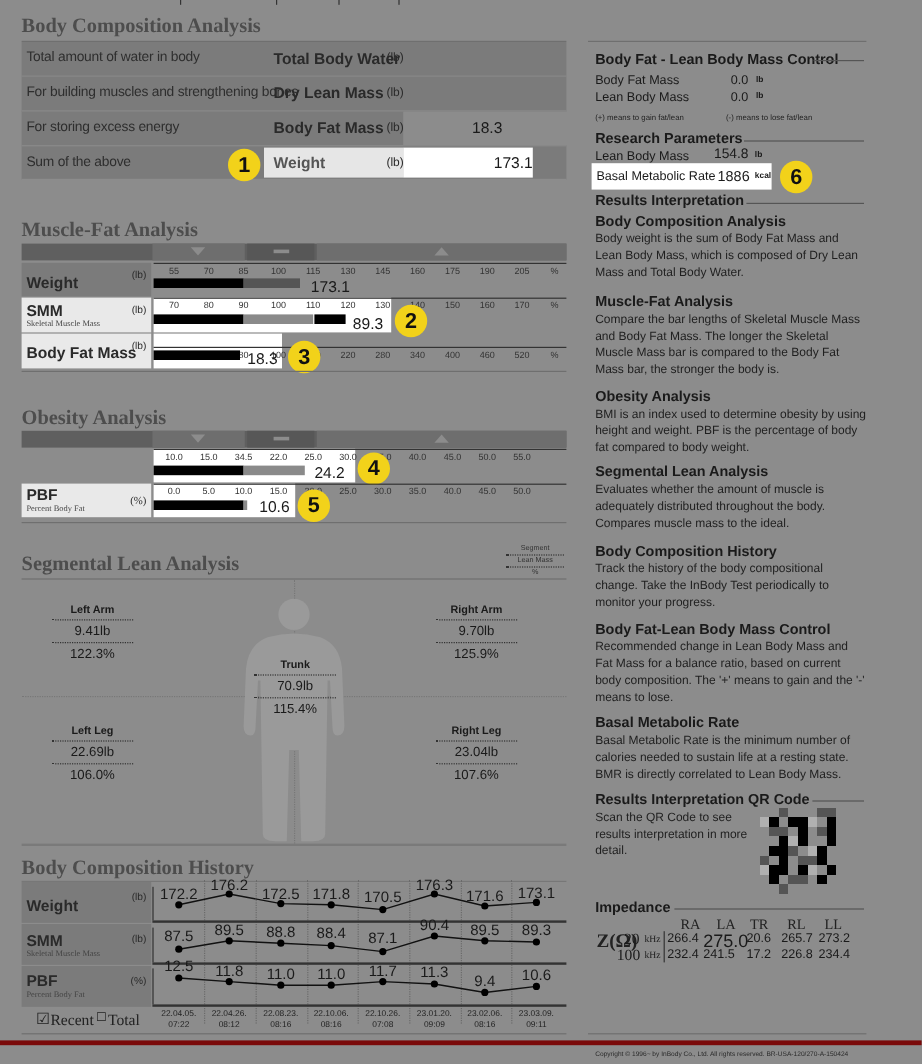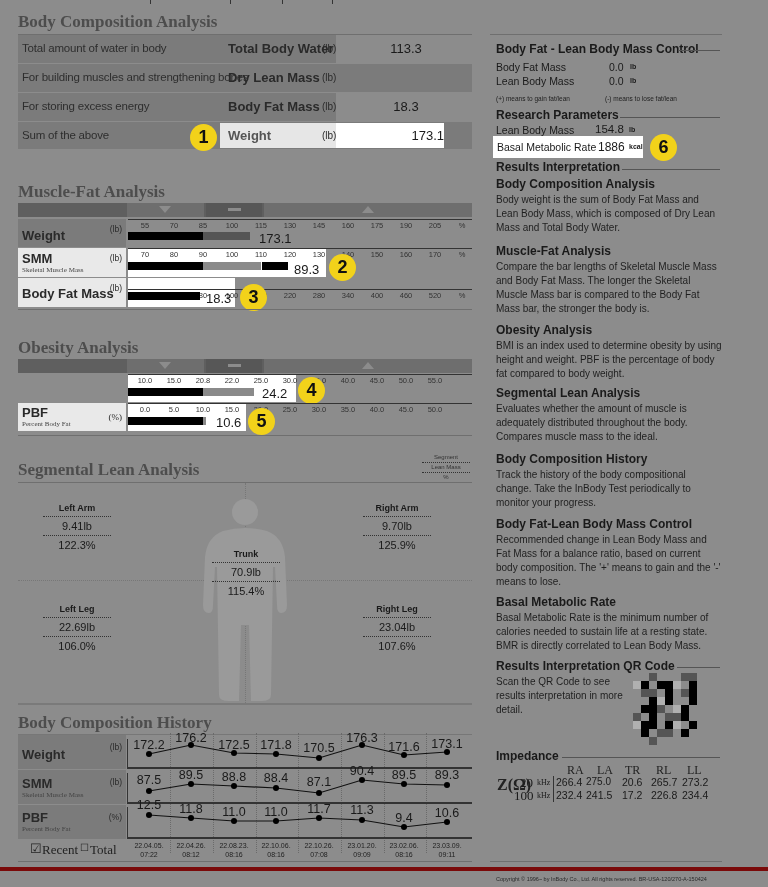--- a/index.html
+++ b/index.html
@@ -57,21 +57,20 @@
   <div class="abs" style="left:332px;top:-6px;width:1px;height:10px;background:#333;"></div>
 </div>
 
 <div class="sec-title" style="top:12px;">Body Composition Analysis</div>
 <div class="rule" style="left:18px;top:34px;width:454px;"></div>
 
 <div class="bc-row" style="top:35px;">
   <span class="bc-desc">Total amount of water in body</span>
   <span class="bc-name">Total Body Water</span>
   <span class="bc-unit">(lb)</span>
-  <span class="bc-val">113.3</span>
 </div>
 <div class="bc-row" style="top:64px;">
   <span class="bc-desc">For building muscles and strengthening bones</span>
   <span class="bc-name">Dry Lean Mass</span>
   <span class="bc-unit">(lb)</span>
 </div>
 <div class="bc-row" style="top:93px;">
   <span class="bc-desc">For storing excess energy</span>
   <span class="bc-name">Body Fat Mass</span>
   <span class="bc-unit">(lb)</span>
@@ -188,21 +187,21 @@
   <div class="hdrseg" style="left:246px;width:208px;">
       <span class="abs" style="left:98px;top:3px;width:0;height:0;border-left:6px solid transparent;border-right:6px solid transparent;border-bottom:7px solid #8c8c8c;"></span>
     </div>
 </div>
 
 <div class="mrow" style="top:374px;height:28px;">
   <div class="whitebox" style="left:110px;top:0;width:168px;height:28px;"></div>
   <div class="scale" style="top:0;">
     <span class="tick" style="left:17px;">10.0</span>
     <span class="tick" style="left:46px;">15.0</span>
-    <span class="tick" style="left:75px;">20.8</span>
+    <span class="tick" style="left:75px;">34.5</span>
     <span class="tick" style="left:104px;">22.0</span>
     <span class="tick" style="left:133px;">25.0</span>
     <span class="tick" style="left:162px;">30.0</span>
     <span class="tick" style="left:191px;">35.0</span>
     <span class="tick" style="left:220px;">40.0</span>
     <span class="tick" style="left:249px;">45.0</span>
     <span class="tick" style="left:278px;">50.0</span>
     <span class="tick" style="left:307px;">55.0</span>
   </div>
   <div class="bar" style="left:110px;top:14px;width:75px;"></div>
@@ -497,21 +496,21 @@
   <span class="abs" style="left:140px;">TR</span>
   <span class="abs" style="left:171px;">RL</span>
   <span class="abs" style="left:202px;">LL</span>
 </div>
 <div class="abs serif" style="left:497px;top:776px;font-size:16px;font-weight:bold;color:#222;">Z(Ω)</div>
 <div class="abs" style="left:553px;top:776px;width:1px;height:26px;background:#333;"></div>
 <div class="abs" style="left:485px;top:776px;width:240px;height:13px;">
   <span class="abs serif" style="left:35px;top:-1px;font-size:13px;">20</span>
   <span class="abs serif" style="left:52px;top:2px;font-size:8px;">kHz</span>
   <span class="abs" style="left:71px;top:0;font-size:10.5px;">266.4</span>
-  <span class="abs" style="left:101px;top:0;font-size:10px;">275.0</span>
+  <span class="abs" style="left:101px;top:0;font-size:15px;">275.0</span>
   <span class="abs" style="left:137px;top:0;font-size:10.5px;">20.6</span>
   <span class="abs" style="left:166px;top:0;font-size:10.5px;">265.7</span>
   <span class="abs" style="left:197px;top:0;font-size:10.5px;">273.2</span>
 </div>
 <div class="abs" style="left:485px;top:789px;width:240px;height:13px;">
   <span class="abs serif" style="left:29px;top:-1px;font-size:13px;">100</span>
   <span class="abs serif" style="left:52px;top:2px;font-size:8px;">kHz</span>
   <span class="abs" style="left:71px;top:0;font-size:10.5px;">232.4</span>
   <span class="abs" style="left:101px;top:0;font-size:10.5px;">241.5</span>
   <span class="abs" style="left:137px;top:0;font-size:10.5px;">17.2</span>

